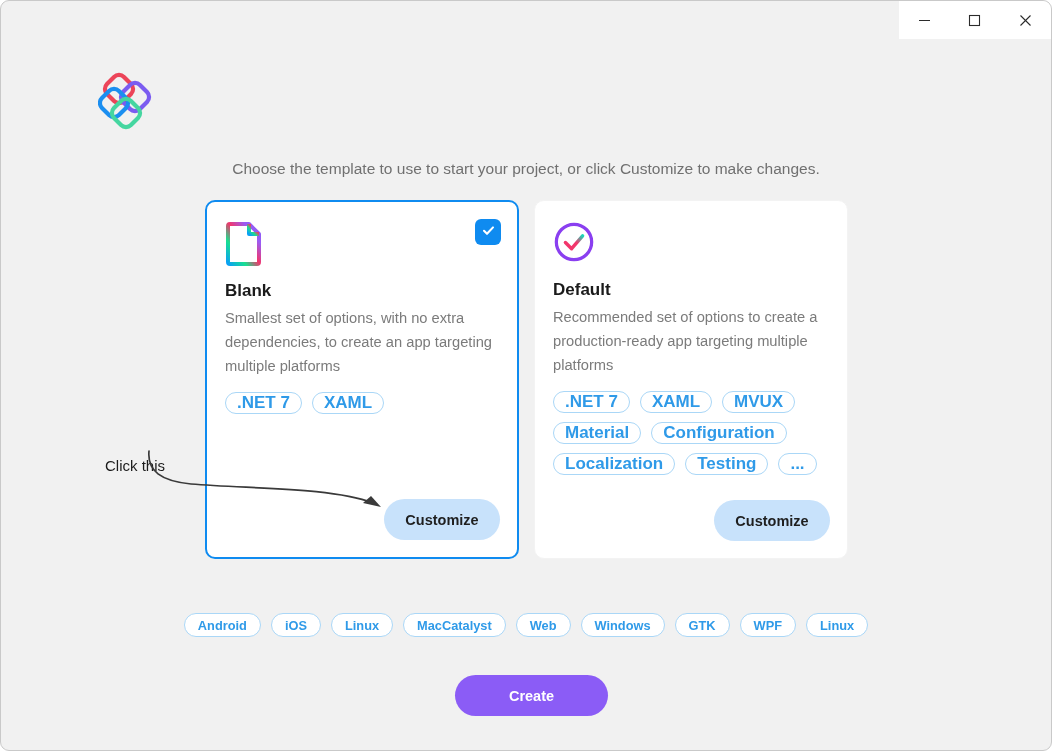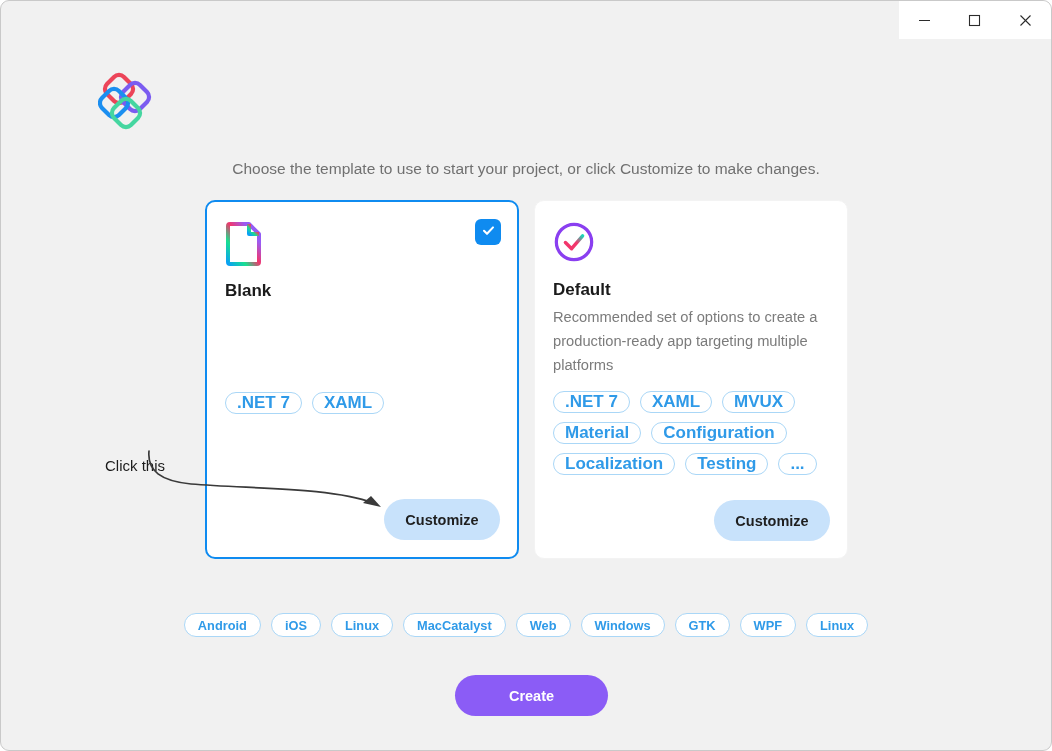--- a/index.html
+++ b/index.html
@@ -292,20 +292,21 @@
       </svg>
     </div>
     <div class="card-check">
       <span>
         <svg width="15" height="15" viewBox="0 0 15 15">
             <path d="M3 7.8 L6 10.8 L12 4.4" fill="none" stroke="#ffffff" stroke-width="2.1" stroke-linecap="round" stroke-linejoin="round"></path>
           </svg>
       </span>
     </div>
     <div class="card-name">Blank</div>
+    <div class="card-desc">Smallest set of options, with no extra dependencies, to create an app targeting multiple platforms</div>
     <div class="chips">
       <span class="chip">.NET 7</span>
       <span class="chip">XAML</span>
     </div>
     <button class="customize-btn">Customize</button>
   </div>
 
   <div class="card" id="card-default">
     <div class="card-icon">
       <svg width="42" height="46" viewBox="0 0 44 44">

